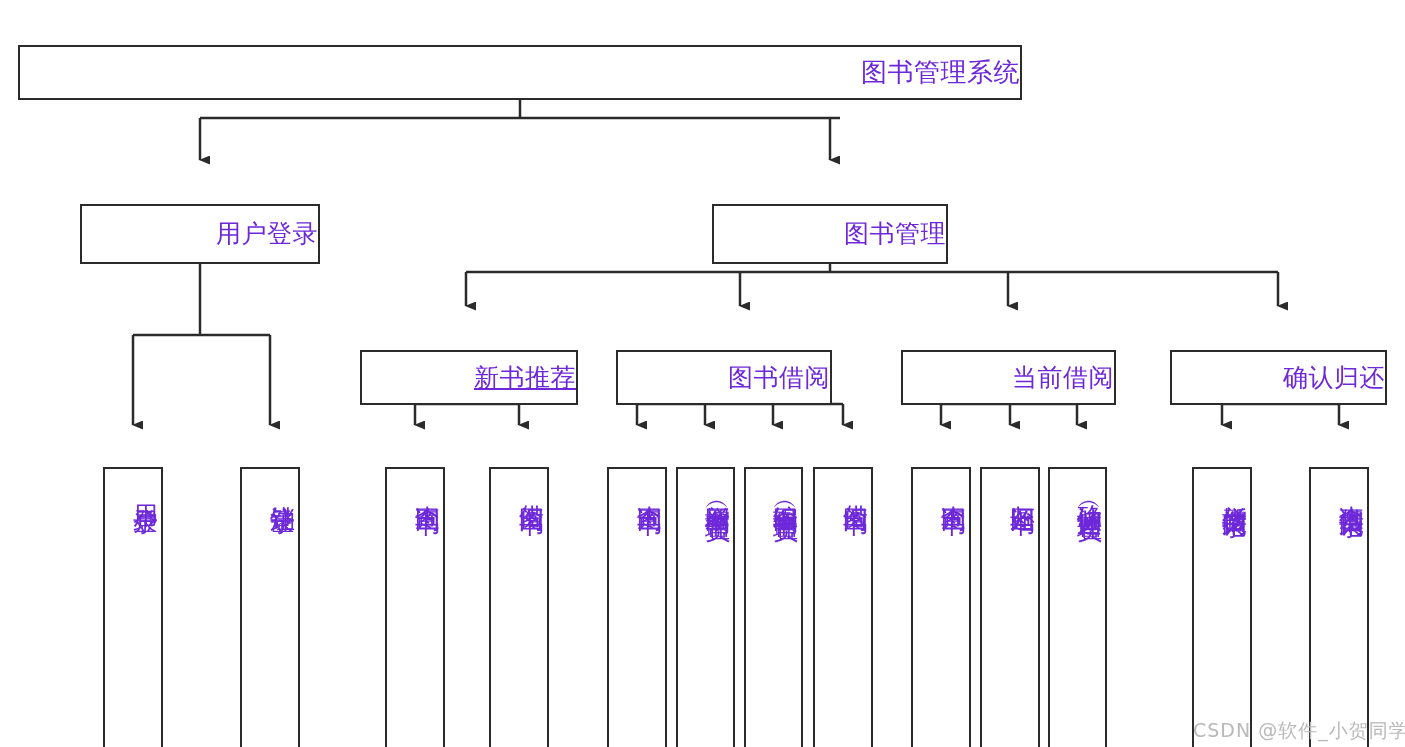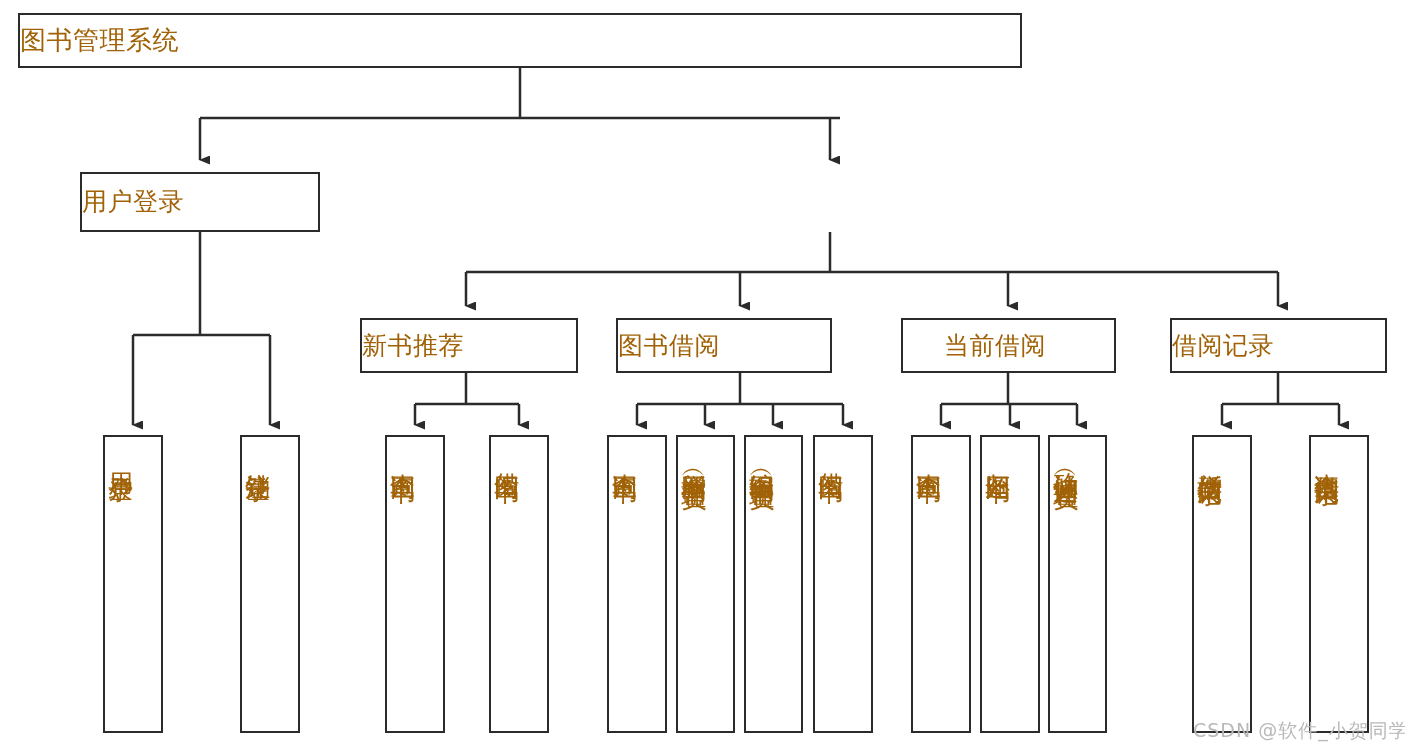--- a/index.html
+++ b/index.html
@@ -26,23 +26,24 @@
     height: 747px;
     pointer-events: none;
   }
   .node {
     position: absolute;
     box-sizing: border-box;
     border: 2.5px solid #2b2b2b;
     background: #ffffff;
     display: flex;
     align-items: center;
-    justify-content: flex-start;
-    color: #a16207;
+    justify-content: flex-end;
+    color: #6d28d9;
     z-index: 2;
+    margin-top: 32px;
   }
   .node-label {
     display: block;
     text-align: center;
     line-height: 1.18;
     letter-spacing: 0.5px;
     white-space: nowrap;
   }
   .node.horizontal .node-label {
     font-size: 25px;
@@ -129,35 +130,38 @@
   </svg>
 
   <div class="node root horizontal" style="left:18px; top:13px; width:1004px; height:55px;">
     <span class="node-label">图书管理系统</span>
   </div>
 
   <div class="node horizontal" style="left:80px; top:172px; width:240px; height:60px;">
     <span class="node-label">用户登录</span>
   </div>
 
-
-  <div class="node horizontal" style="left:360px; top:318px; width:218px; height:55px;">
+  <div class="node horizontal" style="left:712px; top:172px; width:236px; height:60px;">
+    <span class="node-label">图书管理</span>
+  </div>
+
+  <div class="node horizontal" style="left:360px; top:318px; width:218px; height:55px;text-decoration:underline;">
     <span class="node-label">新书推荐</span>
   </div>
 
   <div class="node horizontal" style="left:616px; top:318px; width:216px; height:55px;">
     <span class="node-label">图书借阅</span>
   </div>
 
   <div class="node horizontal" style="left:901px; top:318px; width:215px; height:55px;padding-left:41px;">
     <span class="node-label">当前借阅</span>
   </div>
 
   <div class="node horizontal" style="left:1170px; top:318px; width:217px; height:55px;">
-    <span class="node-label">借阅记录</span>
+    <span class="node-label">确认归还</span>
   </div>
 
   <div class="node vertical" style="left:103px; top:435px; width:60px; height:298px;">
     <span class="node-label">用户登录</span>
   </div>
 
   <div class="node vertical" style="left:240px; top:435px; width:60px; height:298px;">
     <span class="node-label">注销登录</span>
   </div>
 

